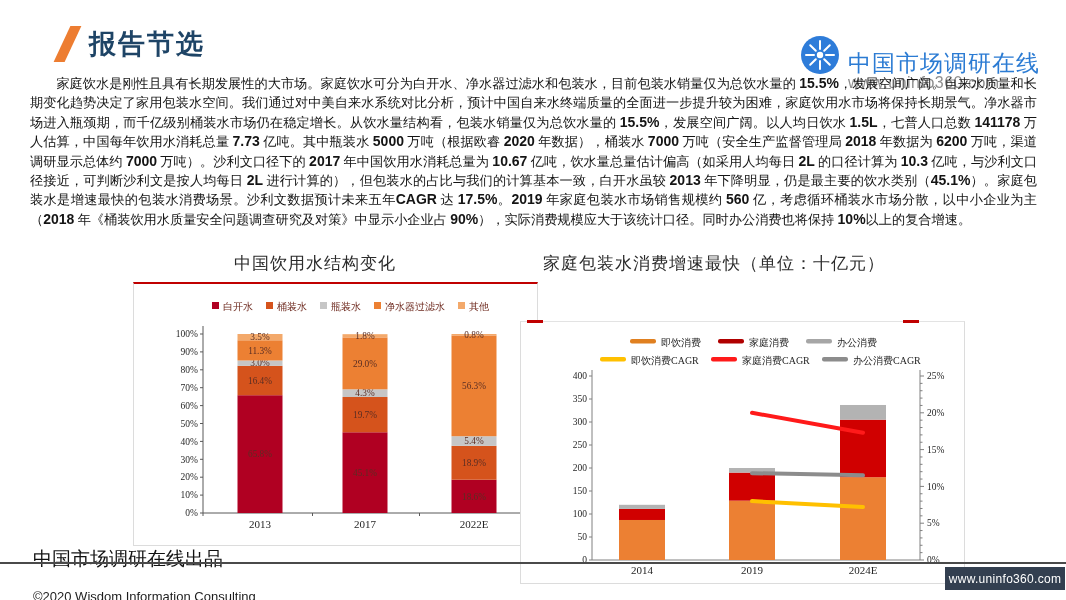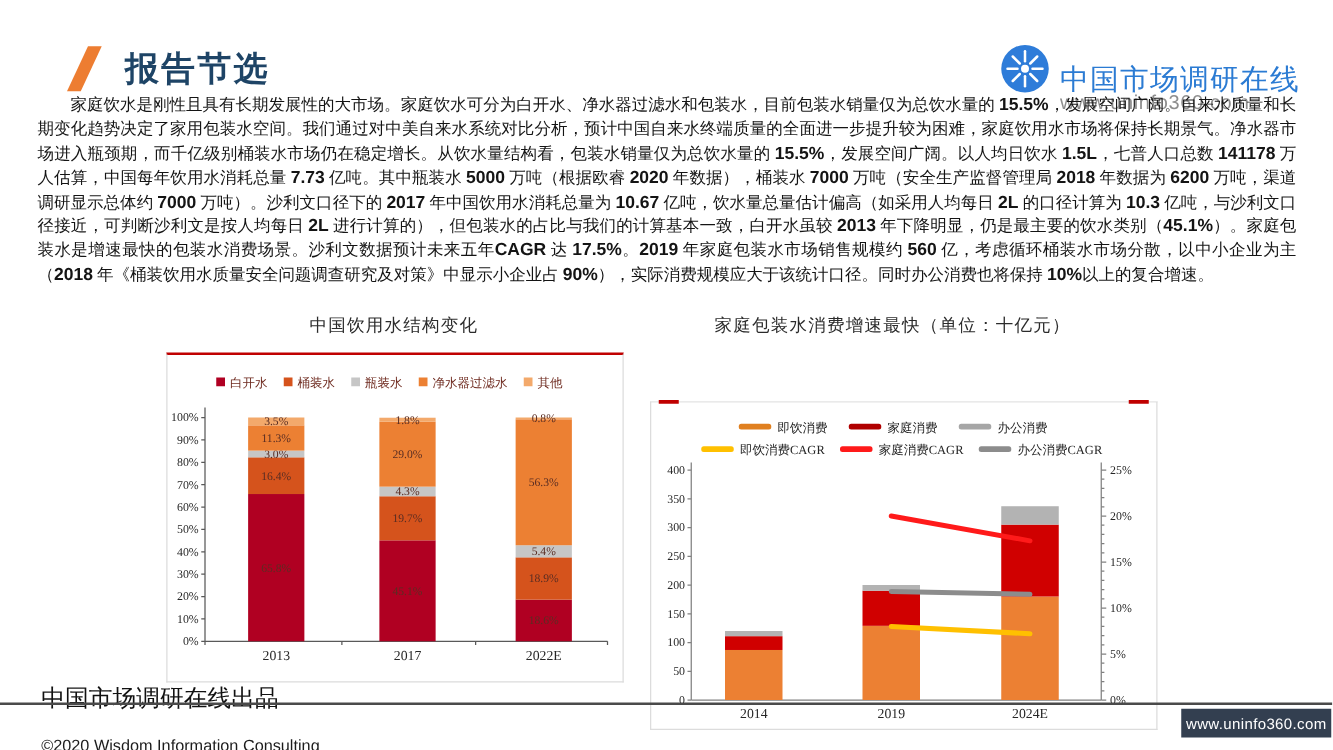--- a/index.html
+++ b/index.html
@@ -1,38 +1,38 @@
 <!DOCTYPE html>
 <html><head>
 <meta charset="utf-8">
 <style>
   html,body{margin:0;padding:0;background:#fff;}
   .page{position:relative;width:1066px;height:600px;background:#ffffff;overflow:hidden;
         font-family:"Liberation Sans",sans-serif;}
   
   .title-block{position:absolute;left:62px;top:26px;display:flex;align-items:center;}
   .slash{display:inline-block;width:11px;height:36px;background:#ED7D31;transform:skewX(-25deg);margin-right:16px;}
-  .page-title{font-size:27px;font-weight:bold;color:#1E4466;letter-spacing:2px;margin:11px;}
+  .page-title{font-size:27px;font-weight:bold;color:#1E4466;letter-spacing:2px;margin:0;}
   .brand{position:absolute;right:26px;top:18px;display:flex;align-items:center;}
   .brand-logo{width:40px;height:40px;margin-right:8px;}
   .brand-text{display:flex;flex-direction:column;line-height:1.05;}
   .brand-name{font-size:23px;color:#2B7BD3;letter-spacing:1px;margin-top:33px;}
   .brand-url{font-size:16px;color:#8E8E8E;letter-spacing:.5px;}
   
   .body-text{position:absolute;left:30px;top:74px;width:1007px;margin:0;
      font-family:"Liberation Serif",serif;font-size:13.2px;line-height:19.4px;
      text-align:justify;text-indent:2em;color:#141414;}
   .body-text b{font-family:"Liberation Sans",sans-serif;font-size:14px;}
   
   .chart-title{position:absolute;top:252px;font-family:Liberation Sans, sans-serif;
-     font-size:14px;color:#2b2b2b;text-align:center;letter-spacing:1px;}
+     font-size:17px;color:#2b2b2b;text-align:center;letter-spacing:1px;}
   #title-left{left:133px;width:364px;}
   #title-right{left:514px;width:400px;}
   
-  .chart-box{position:absolute;top:282px;background:#fff;border:1px solid #dcdcdc;}
+  .chart-box{position:absolute;top:282px;background:#fff;border:1px solid #dcdcdc;padding-left:39px;}
   #box-left{left:133px;width:364px;height:261px;border-top:2px solid #C00000;}
   #box-right{left:520px;width:404px;height:261px;border-top:1px solid #e3e3e3;margin-top:39px;}
   .red-dash{position:absolute;top:-2px;height:3px;background:#C00000;}
   
   .footer-produced{position:absolute;left:33px;top:546px;font-size:19px;color:#111;}
   .footer-line{position:absolute;left:0;top:562px;width:1066px;border-top:2px solid #4a4a4a;}
   .footer-copy{position:absolute;left:33px;top:569px;font-size:13px;color:#1c1c1c;margin-top:20px;}
   .site-badge{position:absolute;left:945px;top:567px;width:120px;height:23px;background:#333F50;
      color:#fff;font-size:12px;display:flex;align-items:center;justify-content:center;letter-spacing:.3px;}
   svg text{font-family:"Liberation Serif",serif;}

